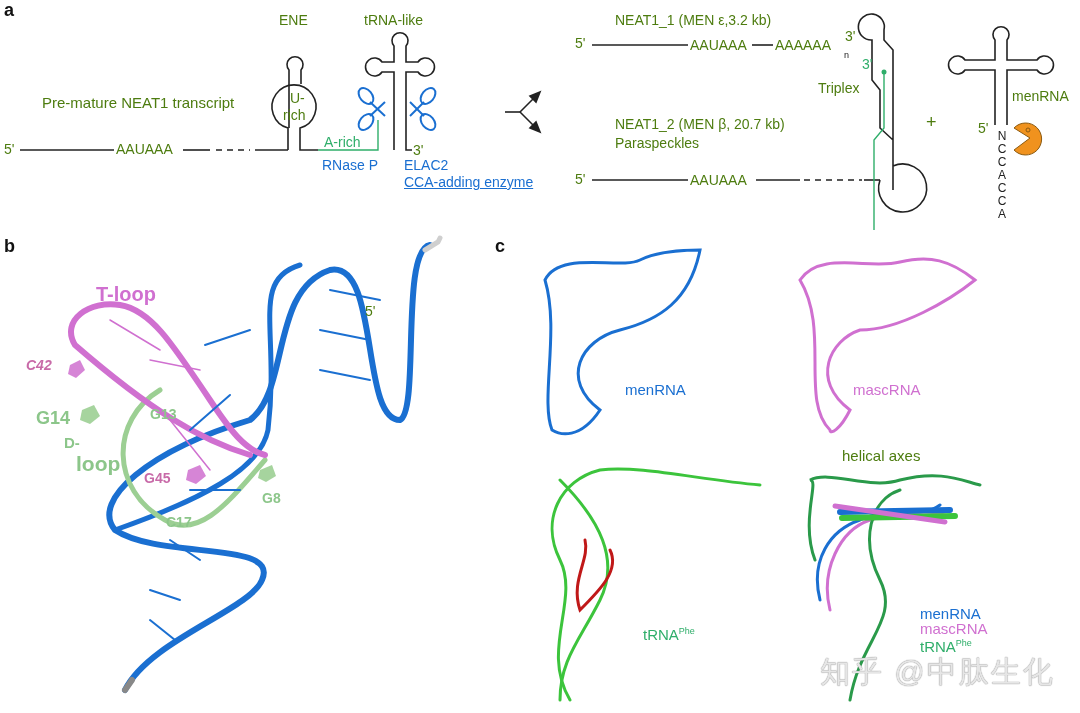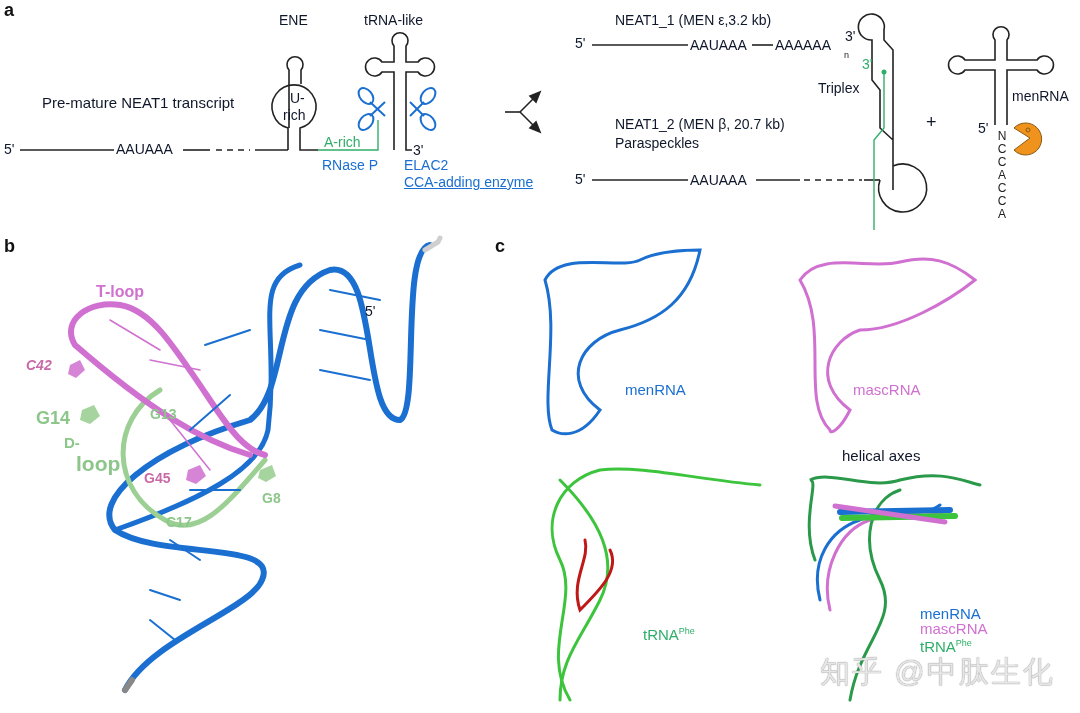--- a/index.html
+++ b/index.html
@@ -1,20 +1,20 @@
 <!DOCTYPE html>
 <html><head>
 <meta charset="utf-8">
 <style>
   html, body { margin:0; padding:0; background:#ffffff; }
   body { width:1080px; height:713px; position:relative; overflow:hidden;
          font-family:"Liberation Sans", sans-serif; color:#222; }
   .abs { position:absolute; white-space:nowrap; }
   .panel-letter { font-weight:bold; font-size:18px; color:#111; }
-  .lbl { font-size:14px; color:#0f172a; }
+  .lbl { font-size:14px; color:#4d7c0f; }
   .blue { color:#1a6fd1; }
   .green { color:#2fae6a; }
   .pink { color:#c86aa8; }
   .lightgreen { color:#8cc68a; }
   .bold { font-weight:bold; }
   svg { position:absolute; left:0; top:0; }
   .watermark { font-size:30px; color:#e6e6e6; letter-spacing:2px;
                text-shadow:0 0 1px #999, 0 0 1px #999; }
 </style>
 </head>
@@ -154,21 +154,21 @@
   <g fill="#d070d0" opacity="0.85">
     <polygon points="70,365 80,360 85,370 76,378 68,374"></polygon>
     <polygon points="188,470 200,465 206,476 196,484 186,480"></polygon>
   </g>
   <g fill="#9ccf93" opacity="0.9">
     <polygon points="82,410 94,405 100,416 90,424 80,420"></polygon>
     <polygon points="260,470 272,465 276,476 266,482 258,478"></polygon>
   </g>
 </svg>
 
-<div class="abs pink bold" style="left:96px;top:283px;font-size:16px;color:#d070d0;text-align:center;">T-loop</div>
+<div class="abs pink bold" style="left:96px;top:283px;font-size:20px;color:#d070d0;text-align:center;">T-loop</div>
 <div class="abs lbl" style="left:365px;top:303px;">5'</div>
 <div class="abs pink bold" style="left:26px;top:357px;font-size:14px;font-style:italic;">C42</div>
 <div class="abs lightgreen bold" style="left:36px;top:408px;font-size:18px;">G14</div>
 <div class="abs lightgreen bold" style="left:150px;top:406px;font-size:14px;">G13</div>
 <div class="abs lightgreen bold" style="left:64px;top:434px;font-size:15px;">D-</div>
 <div class="abs lightgreen bold" style="left:76px;top:452px;font-size:21px;">loop</div>
 <div class="abs pink bold" style="left:144px;top:470px;font-size:14px;">G45</div>
 <div class="abs lightgreen bold" style="left:262px;top:490px;font-size:14px;">G8</div>
 <div class="abs lightgreen bold" style="left:166px;top:514px;font-size:14px;">C17</div>
 

